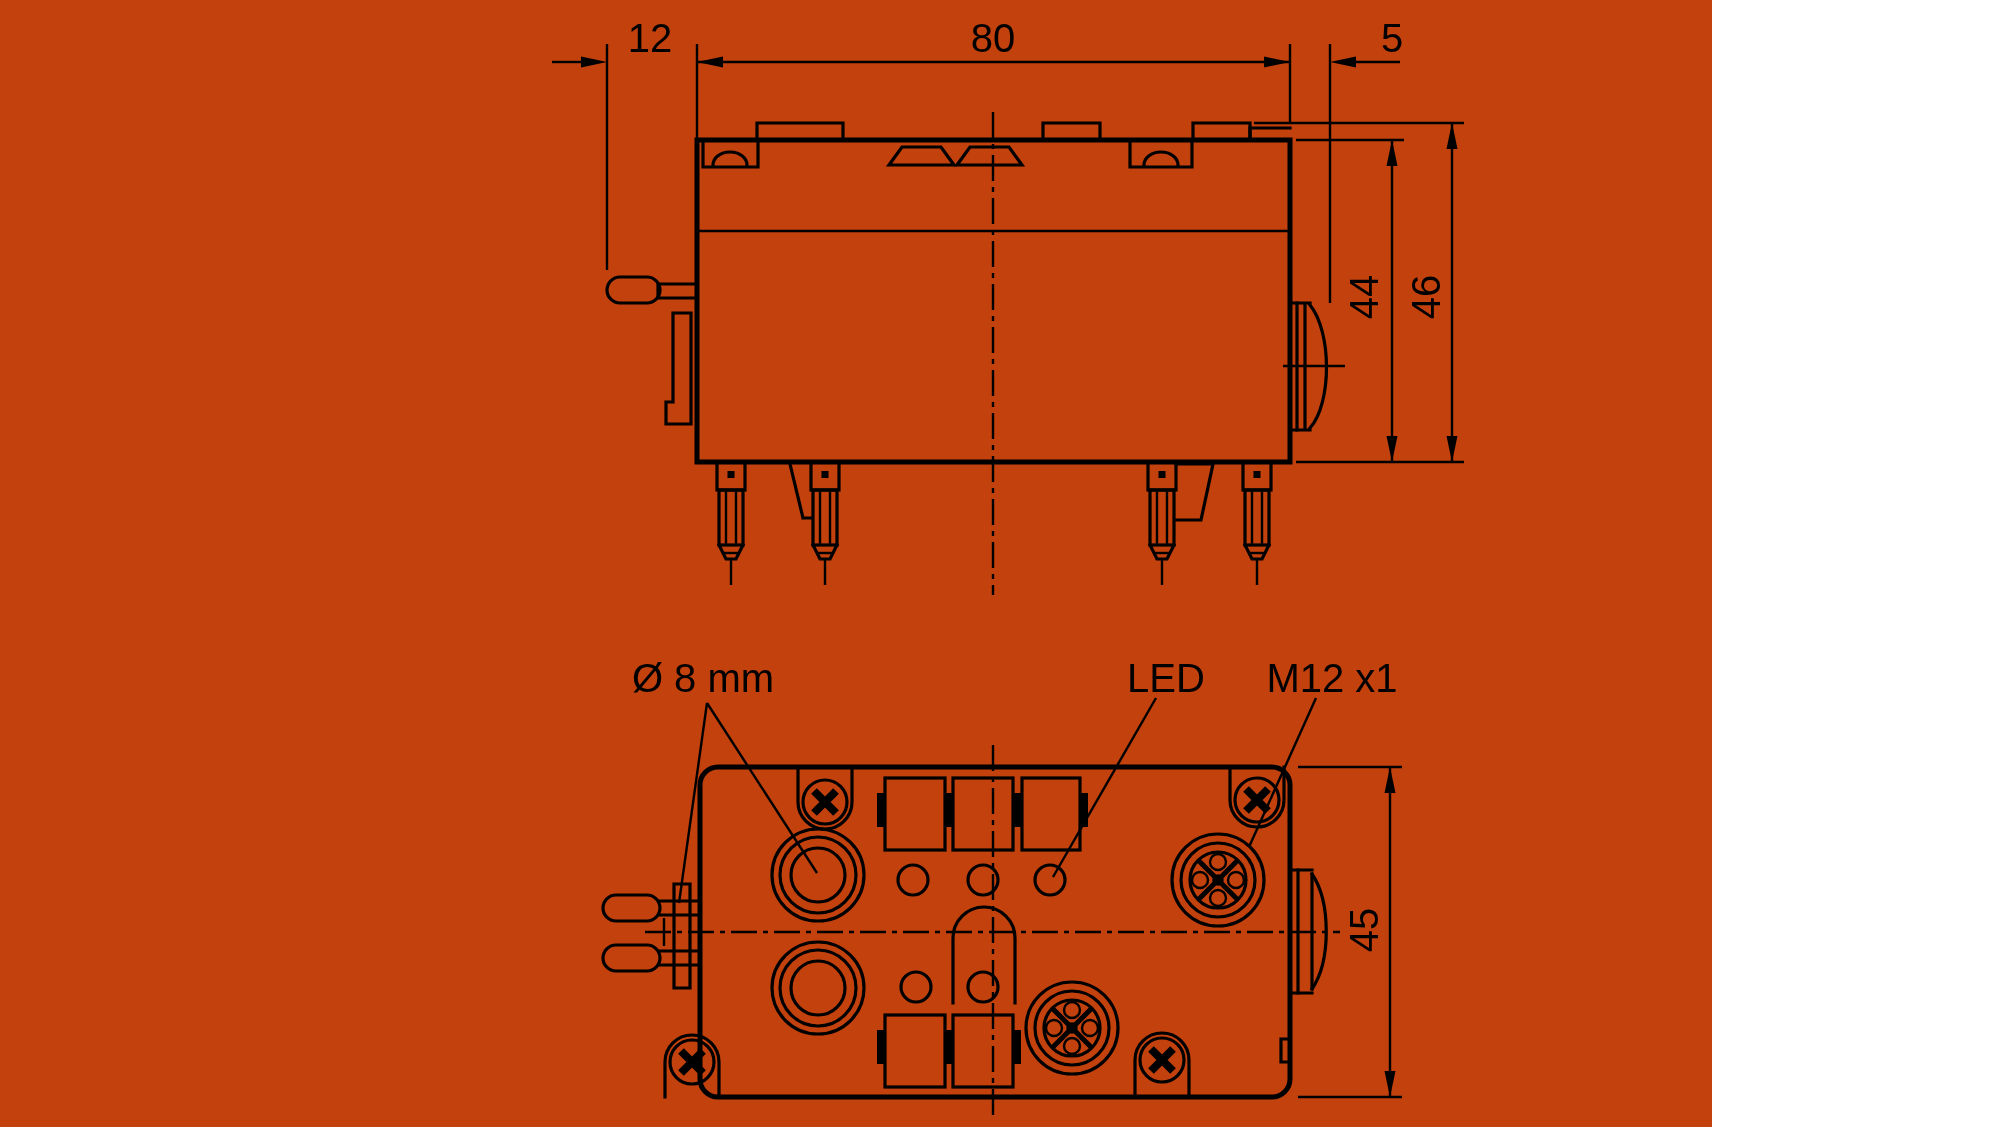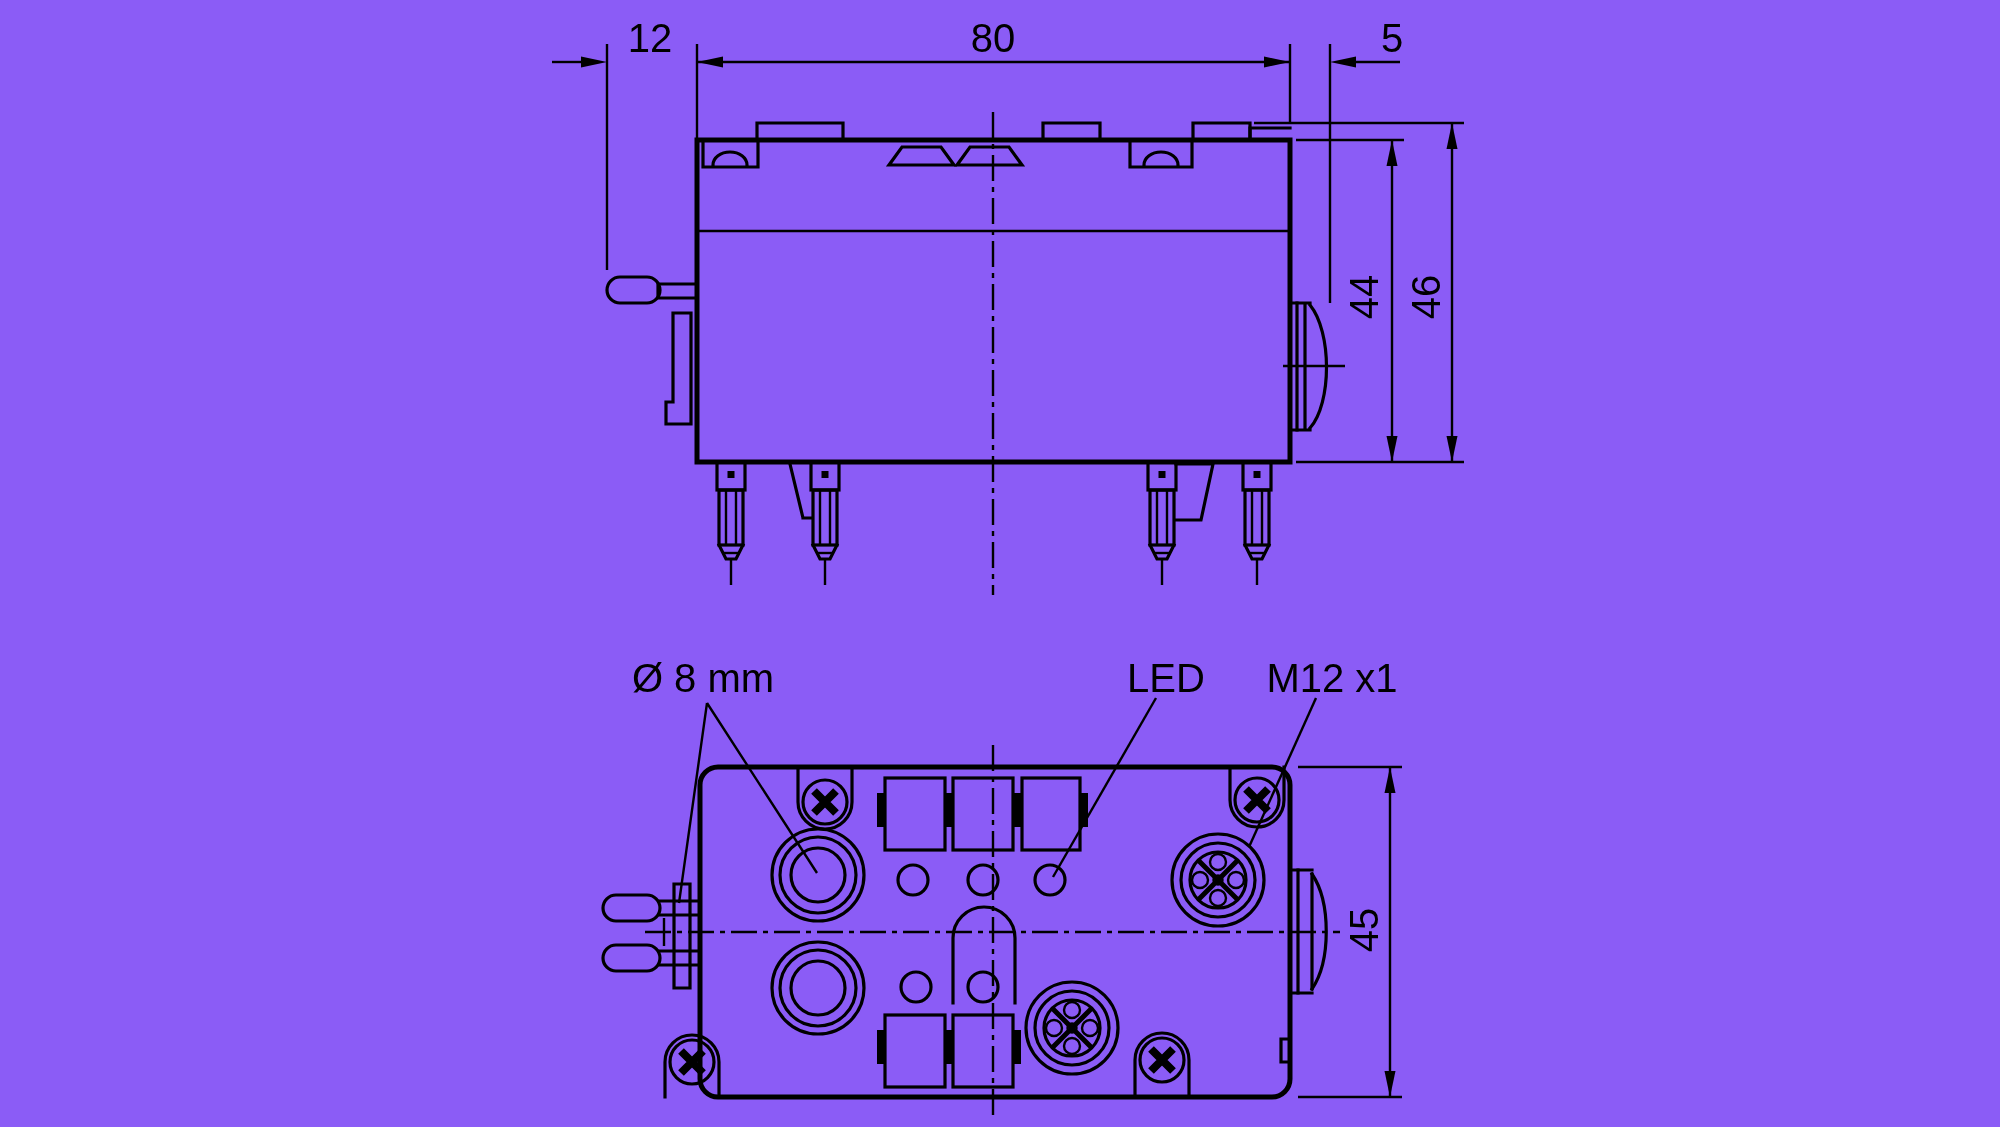--- a/index.html
+++ b/index.html
@@ -1,16 +1,16 @@
 <!DOCTYPE html>
 <html><head>
 <meta charset="utf-8">
 <style>
   html,body{margin:0;padding:0;background:#ffffff;}
-  .canvas{width:2000px;height:1127px;background:#8b5cf6;position:relative;overflow:hidden;}
+  .canvas{width:1712px;height:1127px;background:#c2410c;position:relative;overflow:hidden;}
   svg{display:block;}
   .thick{stroke:#000;stroke-width:5;fill:none;stroke-linecap:square;}
   .med{stroke:#000;stroke-width:3.2;fill:none;stroke-linecap:square;}
   .thin{stroke:#000;stroke-width:2.4;fill:none;stroke-linecap:butt;}
   .cl{stroke:#000;stroke-width:2.4;fill:none;stroke-dasharray:26 6 5 6;}
   .fillb{fill:#000;stroke:none;}
   .dimtxt{font-family:"Liberation Sans","DejaVu Sans",sans-serif;font-size:40px;fill:#000;}
   .anchor-mid{text-anchor:middle;}
 </style>
 </head>

